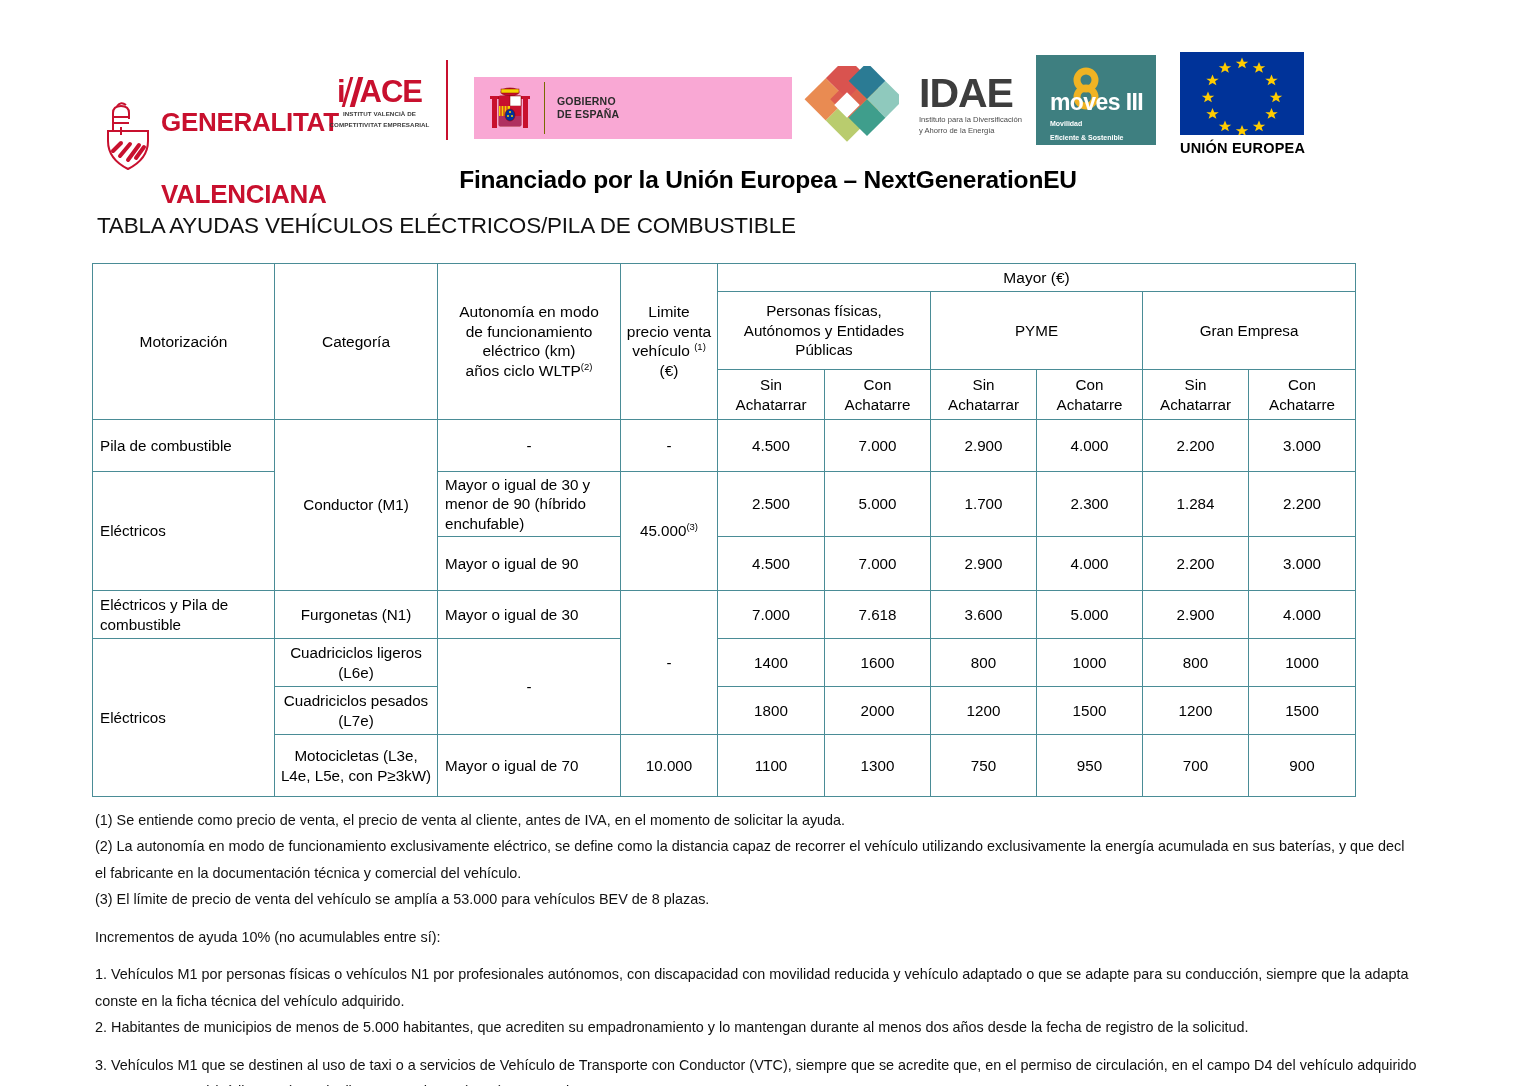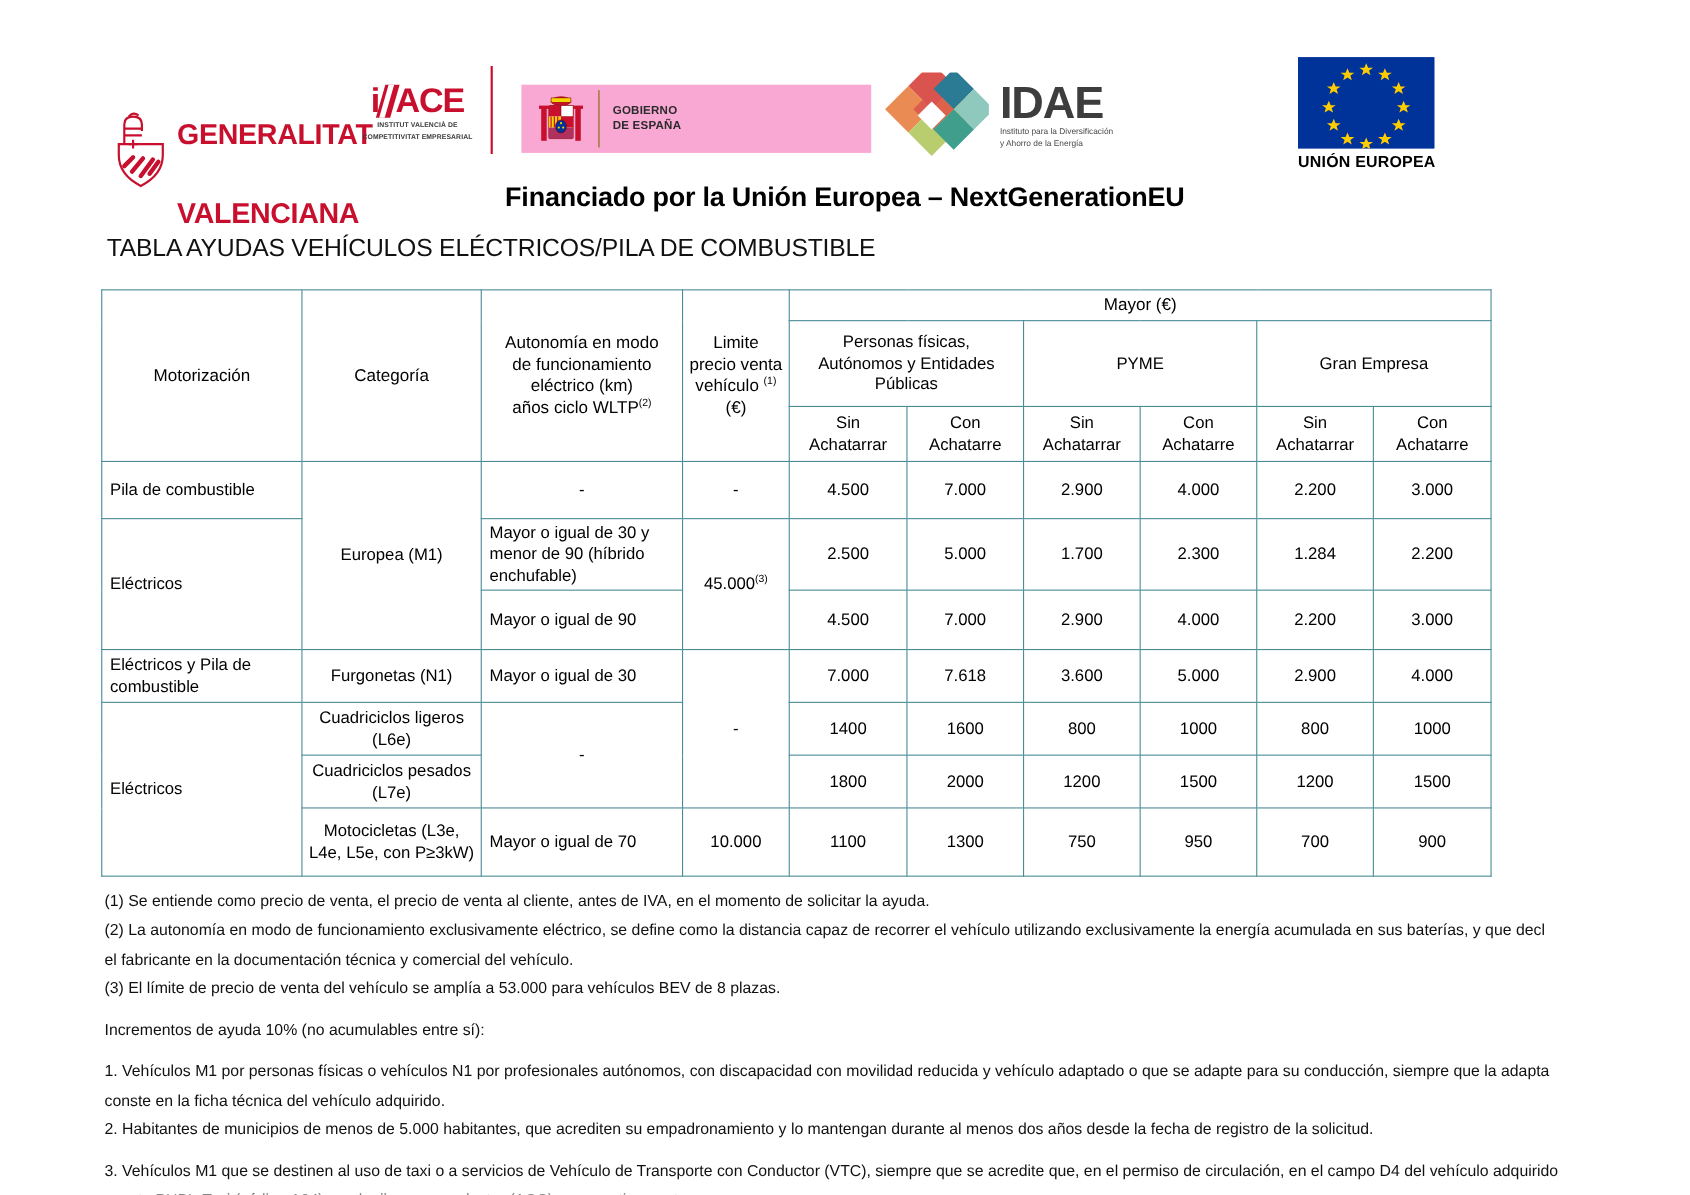--- a/index.html
+++ b/index.html
@@ -30,21 +30,21 @@
   .ivace-sub{ font-size:6.2px; color:#3a3a3a; font-weight:bold; line-height:1.25; margin-top:3px; letter-spacing:0.1px;}
 
   .divider-red{ position:absolute; left:446px; top:60px; width:2px; height:80px; background:#c8102e; }
 
   .logo-gob{ position:absolute; left:474px; top:77px; width:318px; height:62px; background:#f9a8d4; display:flex; align-items:center; }
   .gob-coat{ width:52px; height:52px; margin-left:10px; }
   .gob-sep{ width:1px; height:52px; background:#7a6a00; margin:0 12px 0 8px; }
   .gob-t1{ font-size:10.5px; font-weight:bold; color:#2b2b2b; line-height:1.25; letter-spacing:0.2px;}
   .gob-t2{ font-size:9.3px; font-weight:bold; color:#2b2b2b; line-height:1.3; letter-spacing:0.1px;}
 
-  .logo-idae{ position:absolute; left:795px; top:66px; display:flex; align-items:center; gap:10px;}
+  .logo-idae{ position:absolute; left:795px; top:66px; display:flex; align-items:center; gap:20px;}
   .idae-mark{ width:104px; height:78px; }
   .idae-text{ }
   .idae-word{ font-size:41px; font-weight:bold; color:#3d3d3d; letter-spacing:-1px; line-height:0.95;}
   .idae-sub{ font-size:7.6px; color:#4a4a4a; line-height:1.3; margin-top:2px;}
 
   .logo-moves{ position:absolute; left:1036px; top:55px; width:120px; height:90px; background:#3e7f80; color:#fff; }
   .moves-inner{ padding:11px 0 0 14px; }
   .moves-word{ font-size:23px; font-weight:bold; line-height:1; margin-top:-23px; margin-left:0px; letter-spacing:-0.6px;}
   .moves-sub{ font-size:7px; font-weight:bold; line-height:1.3; margin-top:5px;}
 
@@ -190,20 +190,33 @@
         <rect x="-9" y="-9" width="18" height="18" fill="#ffffff"></rect>
       </g>
     </svg>
     <div class="idae-text">
       <div class="idae-word">IDAE</div>
       <div class="idae-sub">Instituto para la Diversificación</div>
       <div class="idae-sub">y Ahorro de la Energía</div>
     </div>
   </div>
 
+  <div class="logo-moves">
+    <div class="moves-inner">
+      <svg width="120" height="44">
+        <g fill="none" stroke="#f0b323" stroke-width="7">
+          <circle cx="36" cy="14" r="9"></circle>
+          <circle cx="36" cy="31" r="9"></circle>
+        </g>
+      </svg>
+      <div class="moves-word">moves III</div>
+      <div class="moves-sub">Movilidad</div>
+      <div class="moves-sub">Eficiente &amp; Sostenible</div>
+    </div>
+  </div>
 
   <div class="logo-eu">
     <div class="eu-flag">
       <svg width="124" height="83" viewBox="0 0 124 83">
         <rect width="124" height="83" fill="#003399"></rect>
         <g fill="#ffcc00">
           <g transform="translate(62,11.5)">
               <polygon points="0,-6 1.76,-1.85 6.25,-1.85 2.6,0.7 3.9,4.85 0,2.4 -3.9,4.85 -2.6,0.7 -6.25,-1.85 -1.76,-1.85"></polygon>
             </g>
           <g transform="translate(79,16)">
@@ -314,21 +327,21 @@
       <td>
         <div>Con</div>
         <div>Achatarre</div>
       </td>
     </tr>
   </thead>
   <tbody>
 
     <tr class="r1">
       <td class="left">Pila de combustible</td>
-      <td rowspan="3">Europea (M1)</td>
+      <td rowspan="3">Conductor (M1)</td>
       <td>-</td>
       <td>-</td>
       <td>4.500</td>
       <td>7.000</td>
       <td>2.900</td>
       <td>4.000</td>
       <td>2.200</td>
       <td>3.000</td>
     </tr>
 

